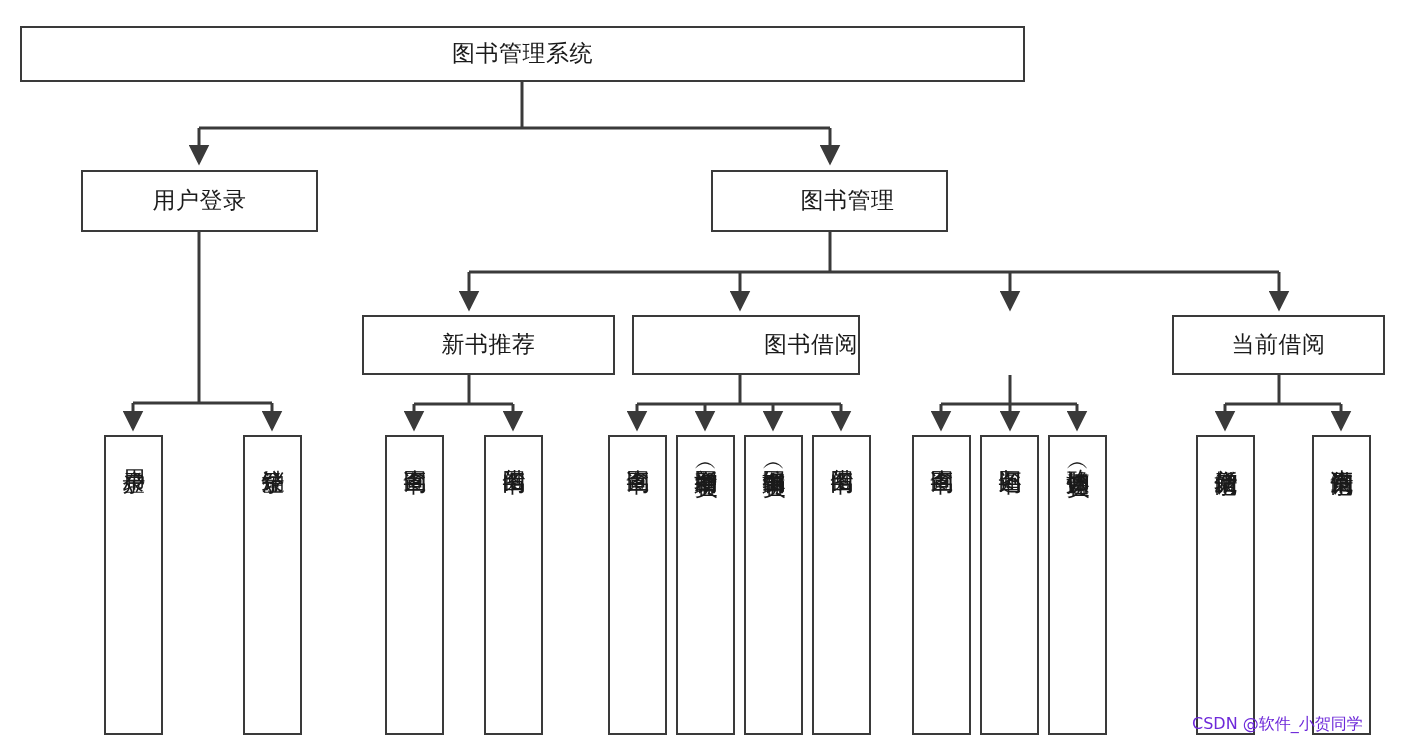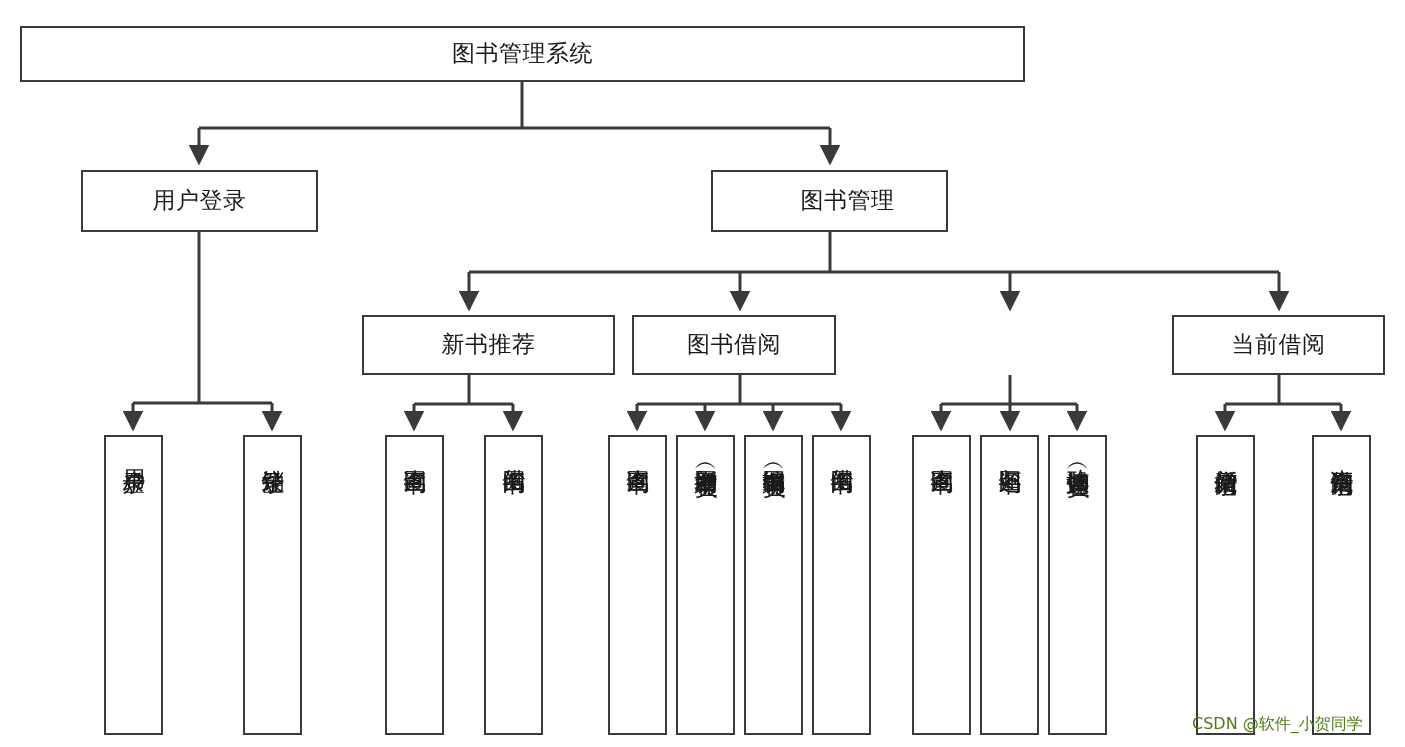--- a/index.html
+++ b/index.html
@@ -56,21 +56,21 @@
     font-size: 23px;
     line-height: 1.12;
     letter-spacing: 1px;
     white-space: nowrap;
   }
   #watermark {
     position: absolute;
     left: 1192px;
     top: 714px;
     font-size: 16px;
-    color: #4d7c0f;
+    color: #6d28d9;
     white-space: nowrap;
     z-index: 5;
     font-family: "DejaVu Sans", "Liberation Sans", sans-serif;
   }
 </style>
 </head>
 <body>
 
 <div id="canvas">
 
@@ -131,21 +131,21 @@
   <div class="node node-l2" style="left:81px; top:170px; width:237px; height:62px;">
     <span class="label">用户登录</span>
   </div>
   <div class="node node-l2" style="left:711px; top:170px; width:237px; height:62px;padding-left:36px;">
     <span class="label">图书管理</span>
   </div>
 
   <div class="node node-l3" style="left:362px; top:315px; width:253px; height:60px;">
     <span class="label">新书推荐</span>
   </div>
-  <div class="node node-l3" style="left:632px; top:315px; width:204px; height:60px;">
+  <div class="node node-l3" style="left:632px; top:315px; width:228px; height:60px;justify-content:flex-end;">
     <span class="label">图书借阅</span>
   </div>
   <div class="node node-l3" style="left:1172px; top:315px; width:213px; height:60px;">
     <span class="label">当前借阅</span>
   </div>
 
   <div class="node node-leaf" style="left:104px; top:435px; width:59px; height:300px;">
     <span class="label">用户登录</span>
   </div>
   <div class="node node-leaf" style="left:243px; top:435px; width:59px; height:300px;">

